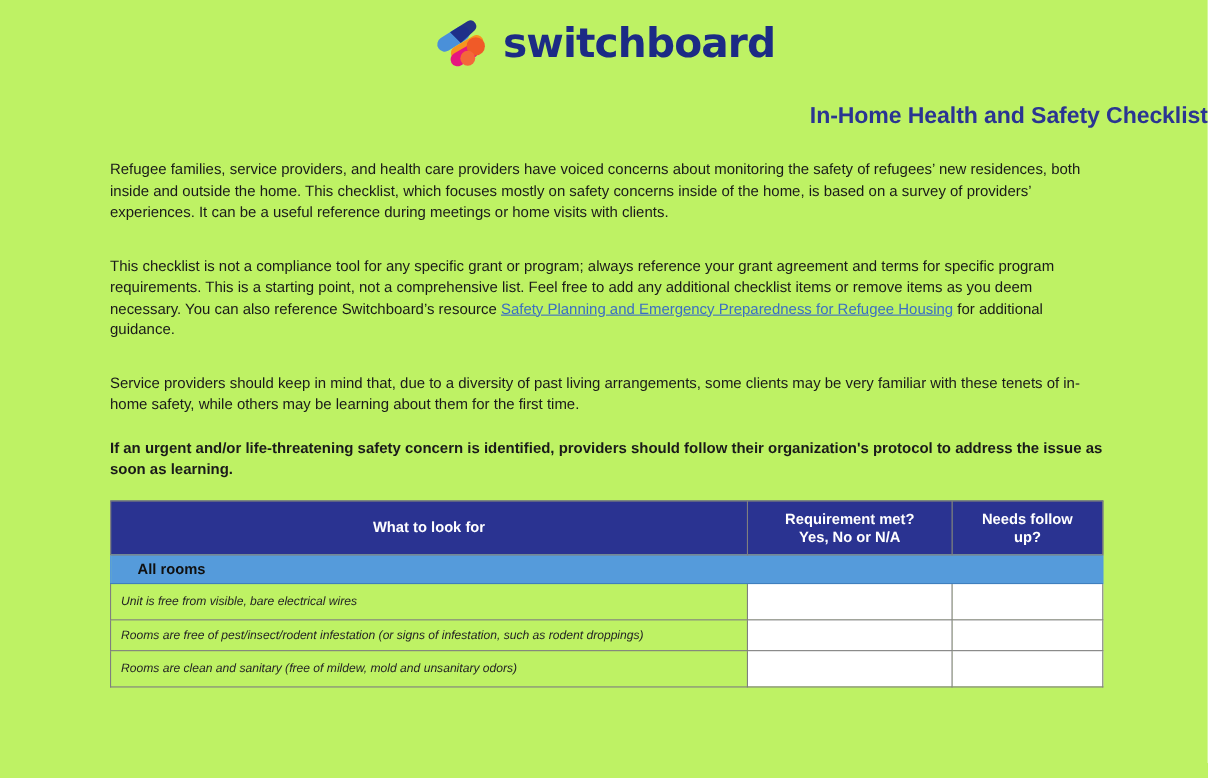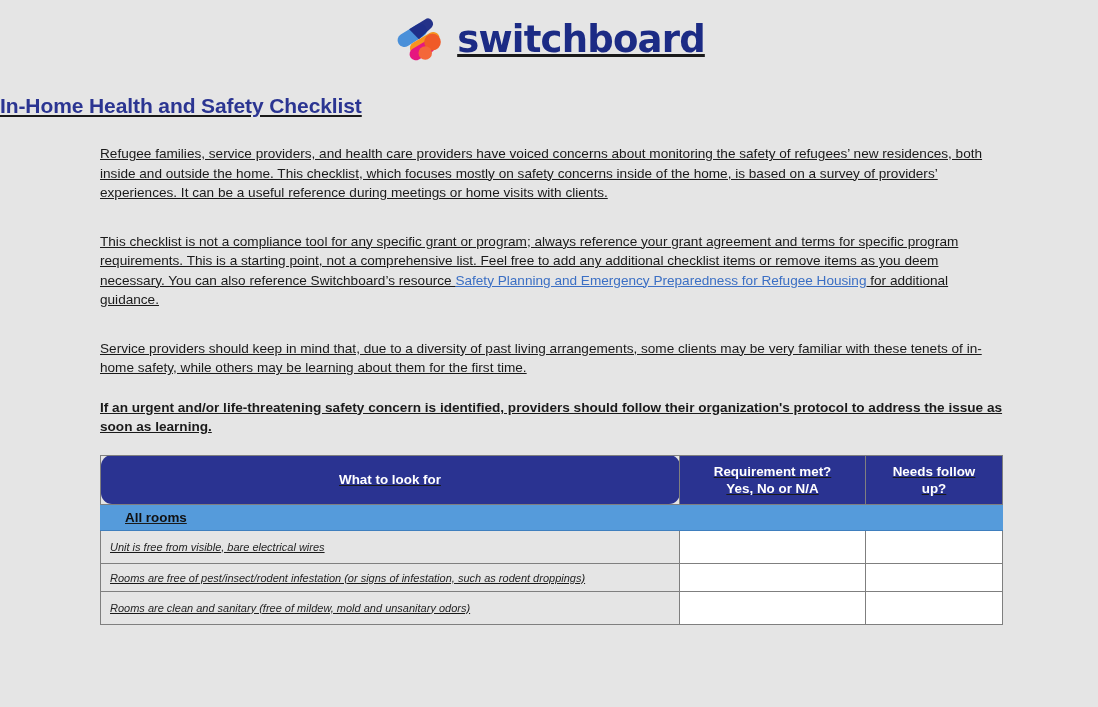--- a/index.html
+++ b/index.html
@@ -14,22 +14,21 @@
     height: 707px;
     font-family: "Liberation Sans", sans-serif;
     color: #1a1a1a;
     overflow: hidden;
   }
 
   .page {
     position: relative;
     width: 1098px;
     height: 707px;
-    background: #e5e5e5;
-    text-decoration: underline;
+    background: #bef264;
   }
 
   
   .logo-block {
     display: flex;
     align-items: center;
     justify-content: center;
     gap: 12px;
     padding-top: 8px;
     height: 72px;
@@ -58,21 +57,21 @@
     font-size: 14.5px;
     font-weight: normal;
     color: #2f41a8;
     letter-spacing: 0.1px;
     margin-top: 3px;
     line-height: 1;
   }
 
   
   .doc-title {
-    text-align: left;
+    text-align: right;
     font-size: 21px;
     font-weight: bold;
     color: #2b3592;
     margin: 22px 0 0 0;
     letter-spacing: -0.1px;
   }
 
   
   .body-wrap {
     margin: 0 auto;
@@ -116,21 +115,21 @@
     background: #2a3391;
     color: #ffffff;
     font-size: 13.4px;
     font-weight: bold;
     text-align: center;
     padding: 7px 6px;
     line-height: 17px;
     border-color: #2a3391;
     border-bottom: 1px solid #2a3391;
   }
-  thead th.col-main { width: 579px; border-radius: 11px; }
+  thead th.col-main { width: 579px; }
   thead th.col-req  { width: 186px; }
   thead th.col-fu   { width: 137px; }
 
   tr.section-row td {
     background: #559bdb;
     color: #101010;
     font-size: 13.4px;
     font-weight: bold;
     padding: 5px 24px;
     border-color: #559bdb;

